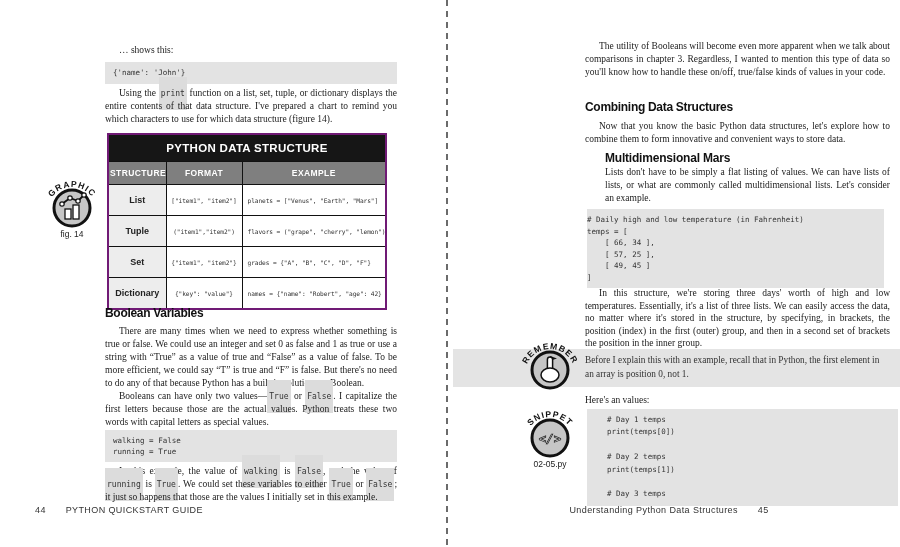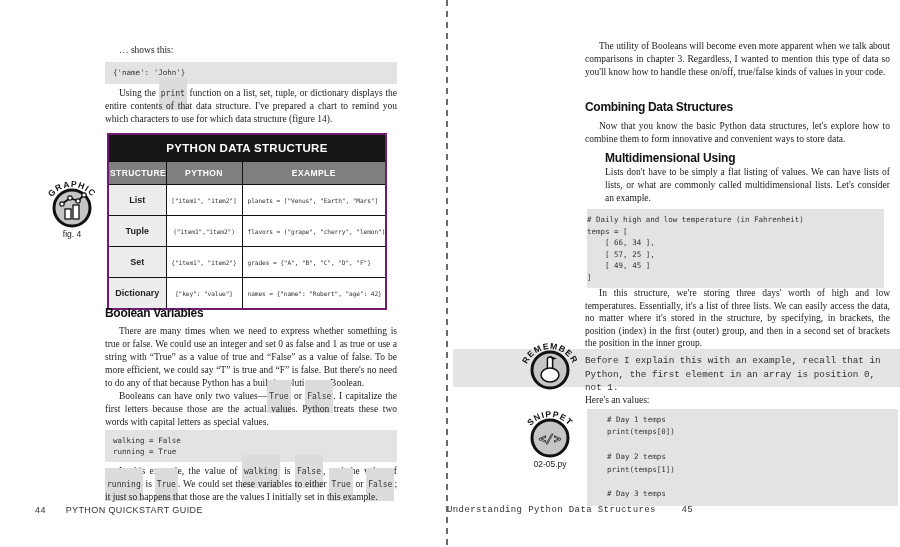--- a/index.html
+++ b/index.html
@@ -47,21 +47,21 @@
   .arc-label{font-family:"Liberation Sans",sans-serif;font-weight:700;font-size:8.5px;
     letter-spacing:1.1px;fill:#111;}
   .badge-caption{font-family:"Liberation Sans",sans-serif;font-size:8.5px;color:#222;
     margin-top:-3px;}
   
   .callout-band{
     position:absolute;left:453px;top:349px;width:447px;height:38px;background:#e4e4e4;
   }
   .callout-text{
     position:absolute;left:132px;top:5px;width:300px;
-    font-family:Liberation Mono, monospace;font-size:9.3px;line-height:13.5px;color:#333;
+    font-family:Liberation Serif, serif;font-size:9.3px;line-height:13.5px;color:#333;
   }
   .footer{font-family:"Liberation Sans",sans-serif;font-size:9px;color:#333;
     letter-spacing:0.4px;}
   .footer .pg{margin:0 0 0 0;}
 </style>
 </head>
 <body>
 
 <div class="divider"></div>
 
@@ -81,36 +81,36 @@
     <g>
       <rect x="25" y="41" width="6" height="10" fill="#fff" stroke="#111" stroke-width="1.3"></rect>
       <rect x="33" y="37" width="6" height="14" fill="#fff" stroke="#111" stroke-width="1.3"></rect>
       <polyline points="22,36 30,30 38,33 44,27" stroke="#111" stroke-width="1.8" fill="none"></polyline>
       <circle cx="22" cy="36" r="2.2" fill="#fff" stroke="#111" stroke-width="1.2"></circle>
       <circle cx="30" cy="30" r="2.2" fill="#fff" stroke="#111" stroke-width="1.2"></circle>
       <circle cx="38" cy="33" r="2.2" fill="#fff" stroke="#111" stroke-width="1.2"></circle>
       <circle cx="44" cy="27" r="2.2" fill="#fff" stroke="#111" stroke-width="1.2"></circle>
     </g>
   </svg>
-  <div class="badge-caption">fig. 4</div>
+  <div class="badge-caption">fig. 14</div>
 </div>
 
 <table class="ds-table abs" style="left:107px;top:133px;">
   <colgroup>
       <col style="width:58px">
       <col style="width:76px">
       <col style="width:144px">
     </colgroup>
   <thead>
     <tr class="title-row">
       <th colspan="3">PYTHON DATA STRUCTURE</th>
     </tr>
     <tr class="head-row">
       <th>STRUCTURE</th>
-      <th>PYTHON</th>
+      <th>FORMAT</th>
       <th>EXAMPLE</th>
     </tr>
   </thead>
   <tbody>
       <tr>
         <td class="structure">List</td>
         <td class="format">["item1", "item2"]</td>
         <td class="example">planets = ["Venus", "Earth", "Mars"]</td>
       </tr>
       <tr>
@@ -147,21 +147,21 @@
   <span style="display:inline-block;width:14px;"></span>
   <span>PYTHON QUICKSTART GUIDE</span>
 </div>
 
 <div class="abs body-text indent" style="left:585px;top:40px;width:305px;">The utility of Booleans will become even more apparent when we talk about comparisons in chapter 3. Regardless, I wanted to mention this type of data so you'll know how to handle these on/off, true/false kinds of values in your code.</div>
 
 <h2 class="heading abs" style="left:585px;top:100px;">Combining Data Structures</h2>
 
 <div class="abs body-text indent" style="left:585px;top:120px;width:305px;">Now that you know the basic Python data structures, let's explore how to combine them to form innovative and convenient ways to store data.</div>
 
-<h3 class="subheading abs" style="left:605px;top:151px;">Multidimensional Using</h3>
+<h3 class="subheading abs" style="left:605px;top:151px;">Multidimensional Mars</h3>
 
 <div class="abs body-text" style="left:605px;top:166px;width:285px;">Lists don't have to be simply a flat listing of values. We can have lists of lists, or what are commonly called multidimensional lists. Let's consider an example.</div>
 
 <pre class="codeblock abs" style="left:587px;top:209px;width:289px;padding-left:0;"># Daily high and low temperature (in Fahrenheit)
 temps = [
     [ 66, 34 ],
     [ 57, 25 ],
     [ 49, 45 ]
 ]</pre>
 
@@ -201,17 +201,17 @@
 </div>
 
 <pre class="codeblock abs" style="left:587px;top:409px;width:283px;padding-left:20px;line-height:12.4px;"># Day 1 temps
 print(temps[0])
 
 # Day 2 temps
 print(temps[1])
 
 # Day 3 temps</pre>
 
-<div class="abs footer" style="left:447px;top:505px;width:444px;text-align:left;font-family:Liberation Mono, monospace;">
+<div class="abs footer" style="left:447px;top:505px;width:444px;text-align:center;">
   <span>Understanding Python Data Structures</span>
   <span style="display:inline-block;width:14px;"></span>
   <span>45</span>
 </div>
 
 </body></html>

